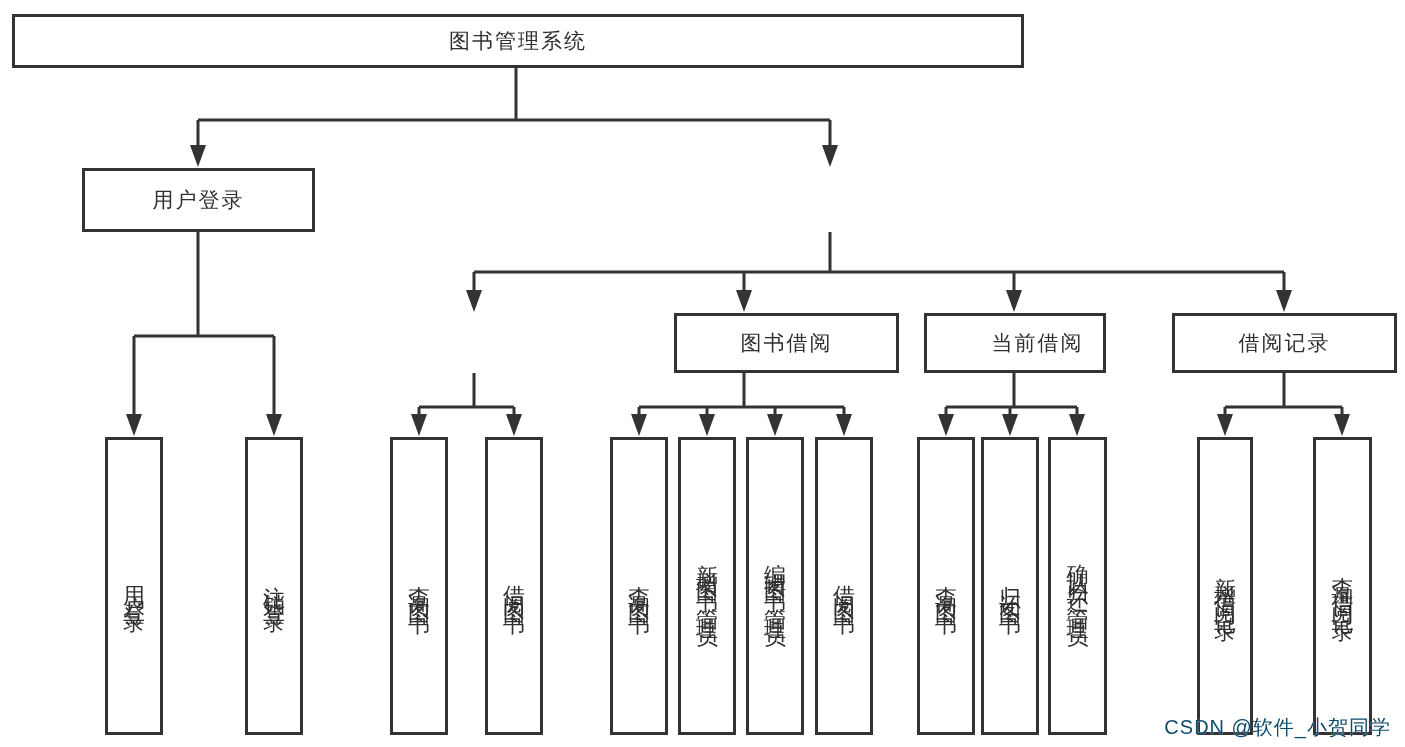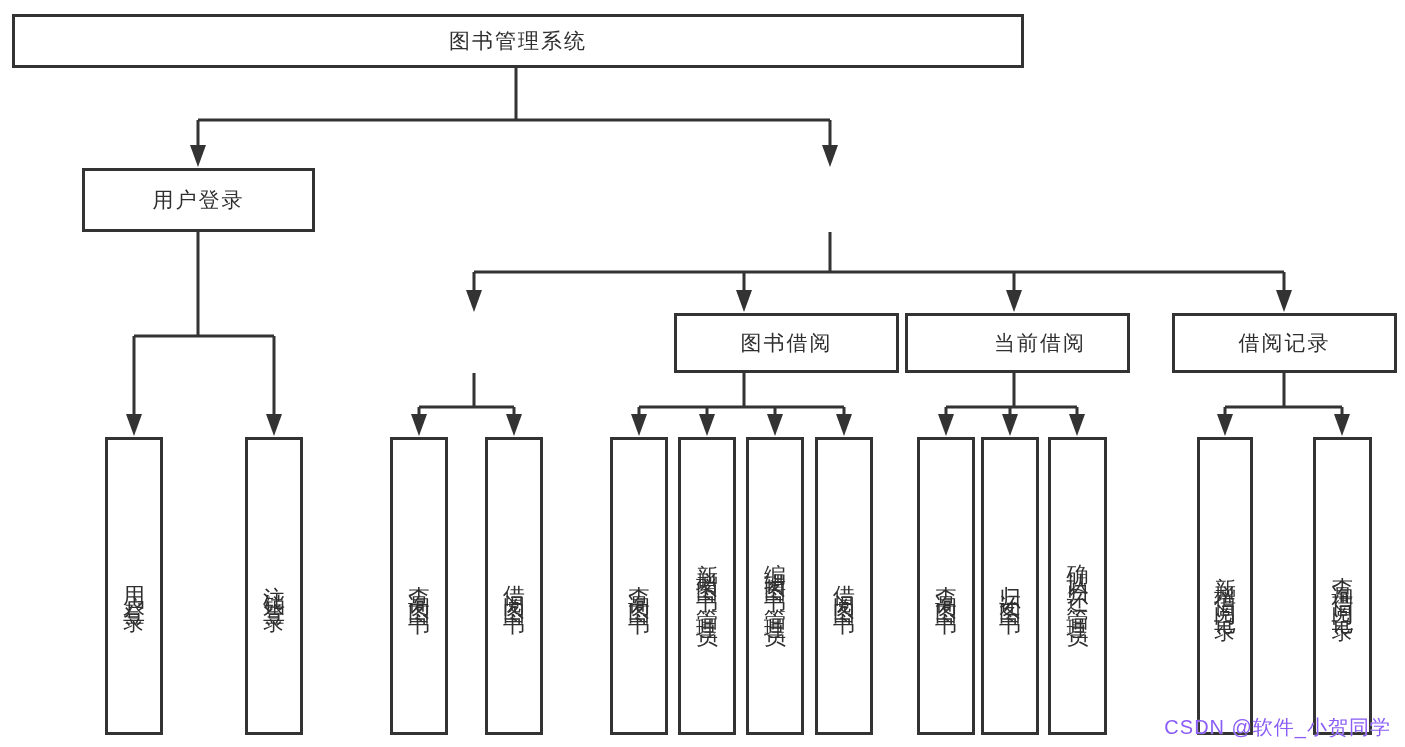--- a/index.html
+++ b/index.html
@@ -17,33 +17,33 @@
     writing-mode:vertical-rl; text-orientation:mixed;
     font-size:22px; line-height:1; letter-spacing:9px;
     white-space:nowrap;
   }
   
   .n-root   { left:12px;   top:14px;  width:1012px; height:54px; }
   .n-login  { left:82px;   top:168px; width:233px;  height:64px; }
   .n-mgmt   { left:713px;  top:168px; width:234px;  height:64px; }
   .n-sec1   { left:362px;  top:313px; width:225px;  height:60px; }
   .n-sec2   { left:632px;  top:313px; width:225px;  height:60px;margin-left:42px; }
-  .n-sec3   { left:905px;  top:313px; width:225px;  height:60px;padding-left:45px; }
+  .n-sec3   { left:924px;  top:313px; width:182px;  height:60px;padding-left:45px; }
   .n-sec4   { left:1172px; top:313px; width:225px;  height:60px; }
   .leaf     { top:437px; height:298px; }
   .l-g0a { left:105px;  width:58px; }  .l-g0b { left:245px;  width:58px; }
   .l-g1a { left:390px;  width:58px; }  .l-g1b { left:485px;  width:58px; }
   .l-g2a { left:610px;  width:58px; }  .l-g2b { left:678px;  width:58px; }
   .l-g2c { left:746px;  width:58px; }  .l-g2d { left:815px;  width:58px; }
   .l-g3a { left:917px;  width:58px; }  .l-g3b { left:981px;  width:58px; }
   .l-g3c { left:1048px; width:59px; }
   .l-g4a { left:1197px; width:56px; }  .l-g4b { left:1313px; width:59px; }
   .watermark {
     position:absolute; right:14px; top:714px; z-index:3;
-    font-size:20px; color:#8b5cf6; letter-spacing:1px;
+    font-size:20px; color:#0c4a6e; letter-spacing:1px;
     text-shadow:0 0 1px #ffffff;
   }
 </style>
 </head>
 <body>
 
 <div class="canvas">
 
   <svg class="wires" width="1405" height="747" viewBox="0 0 1405 747">
     <g stroke="#333333" stroke-width="3" fill="none">

